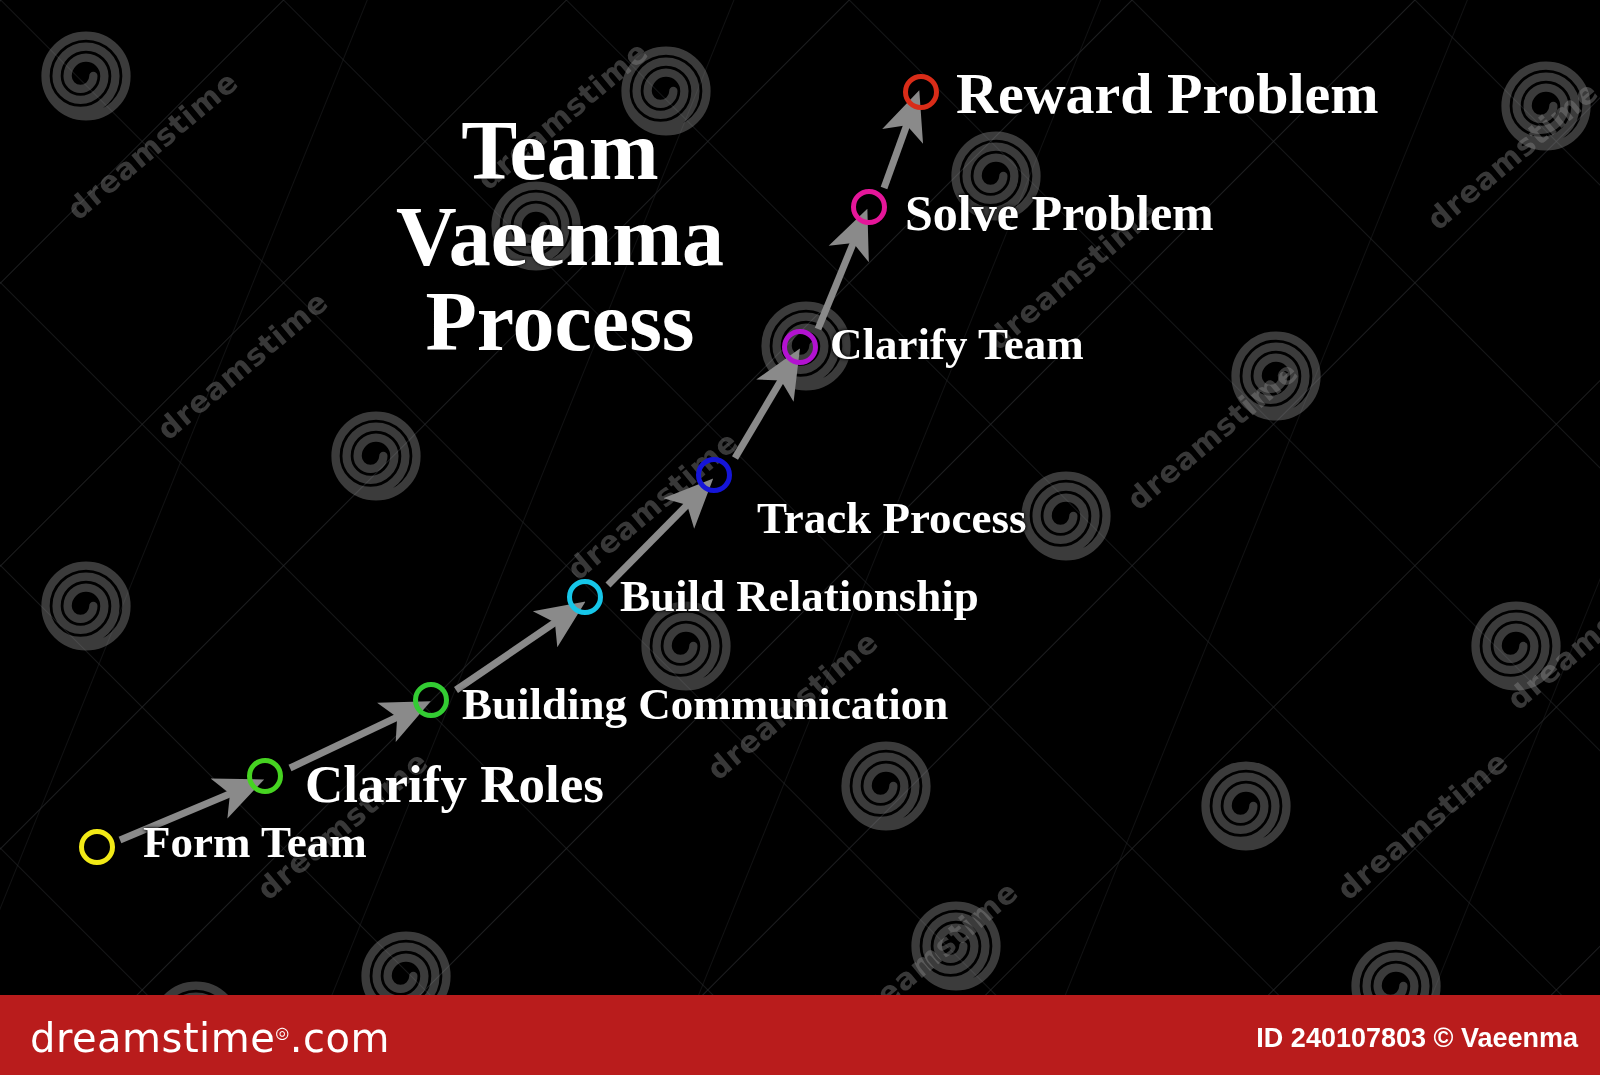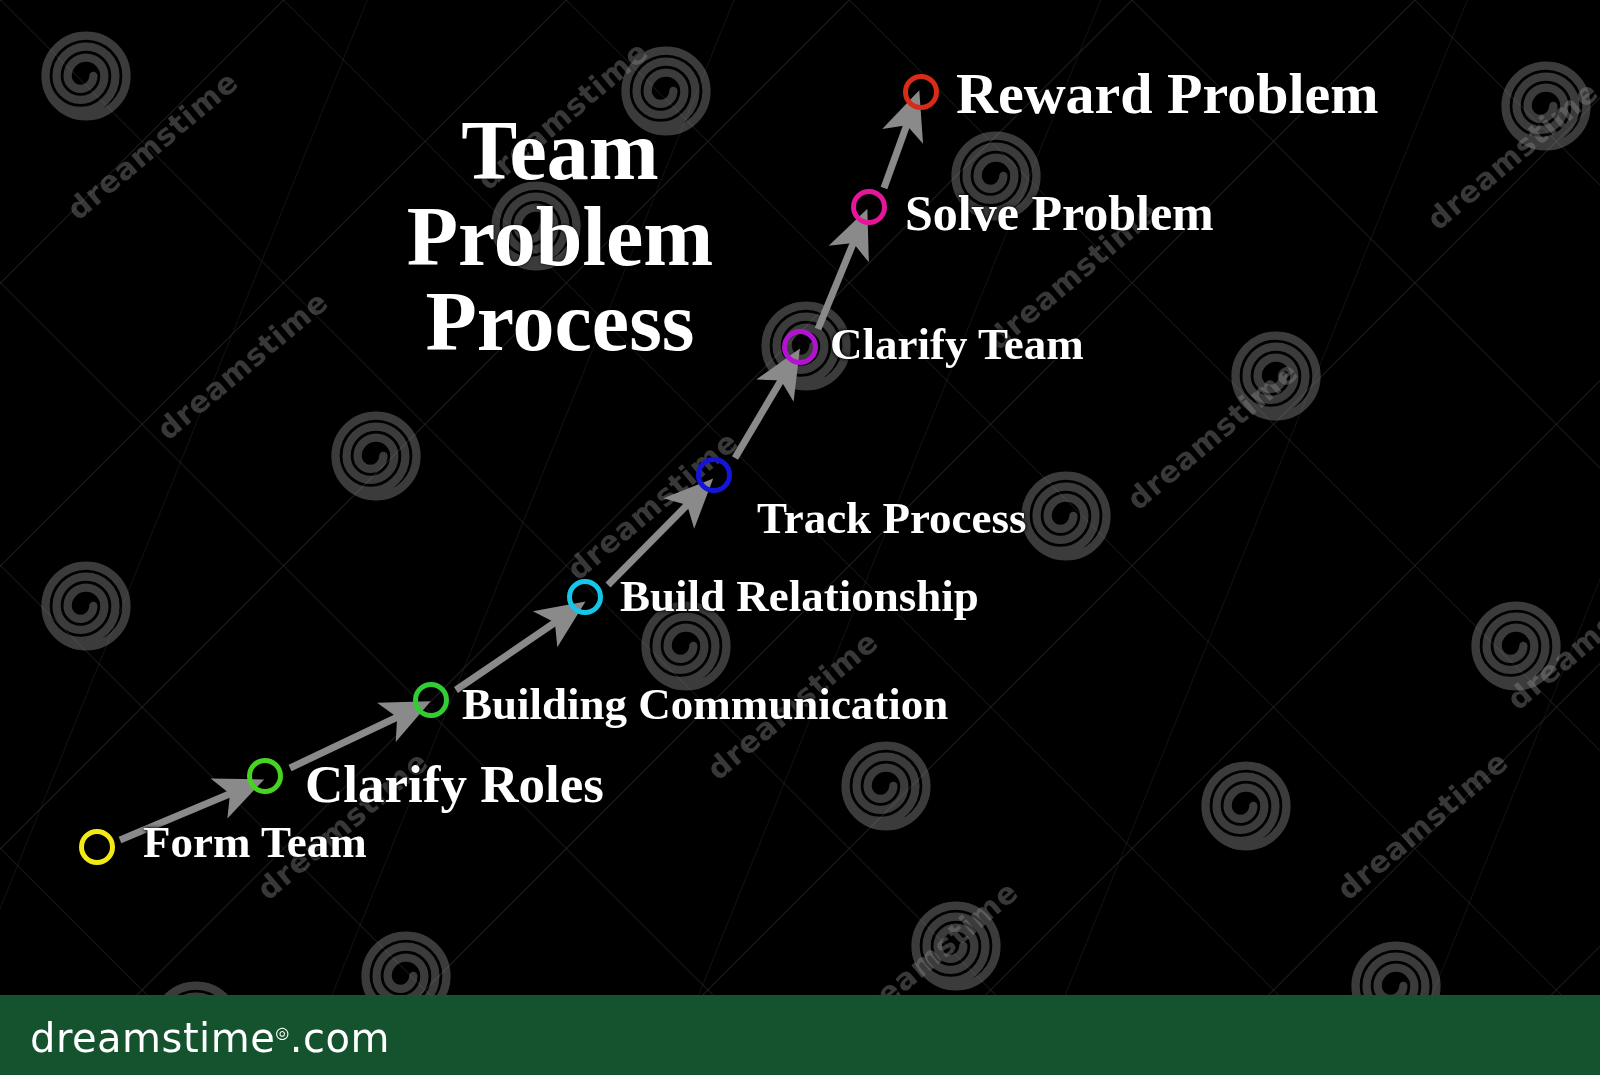--- a/index.html
+++ b/index.html
@@ -21,21 +21,21 @@
   .label{position:absolute;color:#ffffff;font-weight:bold;
          font-family:"Liberation Serif",serif;white-space:nowrap;
          text-shadow:0 0 2px #000,0 0 4px #000;}
 
   #title{position:absolute;left:300px;top:108px;width:520px;text-align:center;
          color:#ffffff;font-weight:bold;font-size:84px;line-height:1.02;
          font-family:"Liberation Serif",serif;text-shadow:0 0 3px #000;}
   #title span{display:block;}
 
   
-  #footer{position:absolute;left:0;bottom:0;width:1600px;height:80px;background:#14532d;margin-top:29px;}
+  #footer{position:absolute;left:0;bottom:0;width:1600px;height:80px;background:#b91c1c;margin-top:29px;}
   #footer-logo{position:absolute;left:30px;top:20px;color:#ffffff;
        font-family:"DejaVu Sans",sans-serif;font-size:40px;font-weight:500;letter-spacing:.5px;}
   #footer-logo sup{font-size:16px;vertical-align:super;}
   #footer-id{position:absolute;right:22px;top:28px;color:#ffffff;
        font-family:"Liberation Sans",sans-serif;font-size:27px;font-weight:bold;}
 </style>
 </head>
 <body>
 
 <div id="stage">
@@ -173,23 +173,24 @@
         <div class="label" style="left: 905px; font-size: 50px; top: 184px;">Solve Problem</div>
       </div>
       <div class="node" style="left: 0px; top: 0px;">
         <div class="ring" style="left: 903px; top: 74px; width: 36px; height: 36px; border: 5px solid rgb(217, 44, 24);"></div>
         <div class="label" style="left: 956px; font-size: 58px; top: 60.4px;">Reward Problem</div>
       </div>
     </div>
 
   <div id="title">
     <span>Team</span>
-    <span>Problem</span>
+    <span>Vaeenma</span>
     <span>Process</span>
   </div>
 
   <div id="footer">
     <div id="footer-logo">
       <span>dreamstime</span><sup>◎</sup><span>.com</span>
     </div>
+    <div id="footer-id">ID 240107803 © Vaeenma</div>
   </div>
 
 </div>
 
 </body></html>

